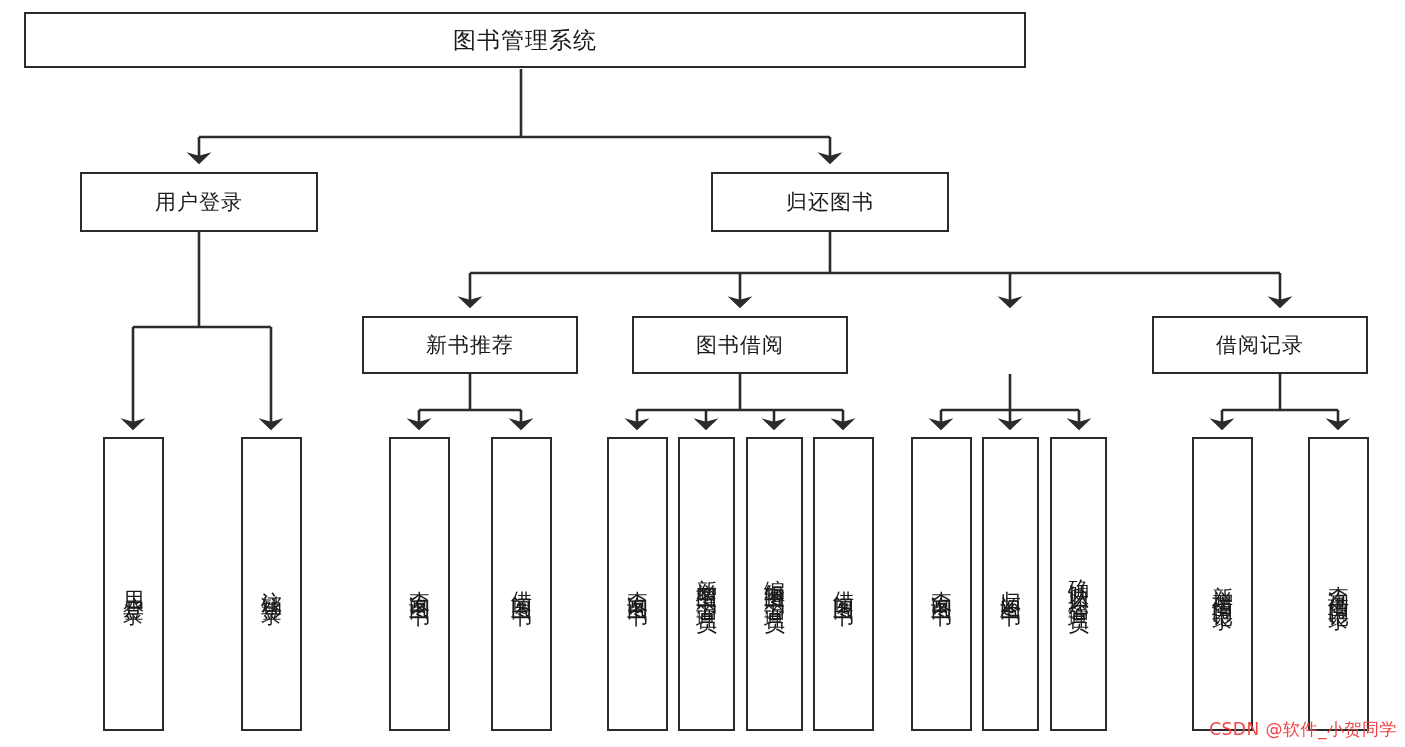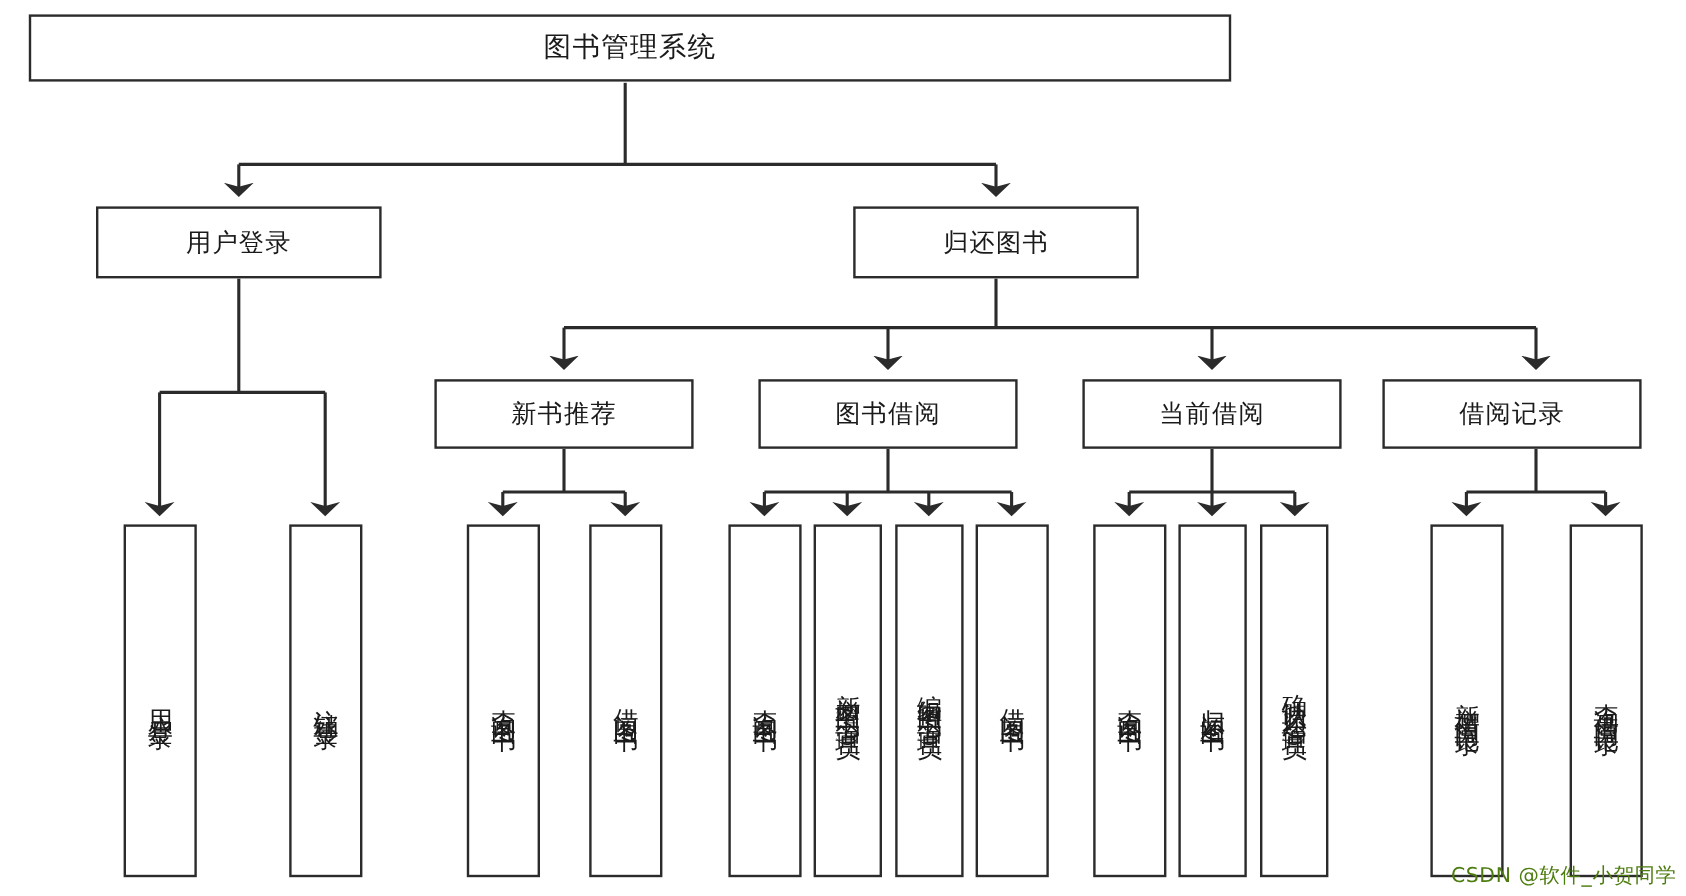--- a/index.html
+++ b/index.html
@@ -61,21 +61,21 @@
   .node.leaf .vtext {
     writing-mode: vertical-rl;
     text-orientation: upright;
     display: block;
   }
   #watermark {
     position: absolute;
     right: 8px;
     bottom: 6px;
     font-size: 17px;
-    color: #4d7c0f;
+    color: #ef4444;
     letter-spacing: 0.5px;
     z-index: 5;
     font-family: "DejaVu Sans", "Liberation Sans", sans-serif;
     white-space: nowrap;
   }
 </style>
 </head>
 <body>
 
 <div id="canvas">
@@ -133,21 +133,20 @@
   <div class="node root" style="left:24px; top:12px; width:1002px; height:56px;">图书管理系统</div>
 
   <div class="node lvl2" style="left:80px; top:172px; width:238px; height:60px;">用户登录</div>
 
   <div class="node lvl2" style="left:711px; top:172px; width:238px; height:60px;">归还图书</div>
 
   <div class="node lvl3" style="left:362px; top:316px; width:216px; height:58px;">新书推荐</div>
 
   <div class="node lvl3" style="left:632px; top:316px; width:216px; height:58px;text-align:center;">图书借阅</div>
 
-  <div class="node lvl3" style="left:902px; top:316px; width:216px; height:58px;">当前借阅</div>
 
   <div class="node lvl3" style="left:1152px; top:316px; width:216px; height:58px;">借阅记录</div>
 
   <div class="node leaf" style="left:103px; top:437px; width:61px; height:294px;">
     <span class="vtext">用户登录</span>
   </div>
   <div class="node leaf" style="left:241px; top:437px; width:61px; height:294px;">
     <span class="vtext">注销登录</span>
   </div>
 

